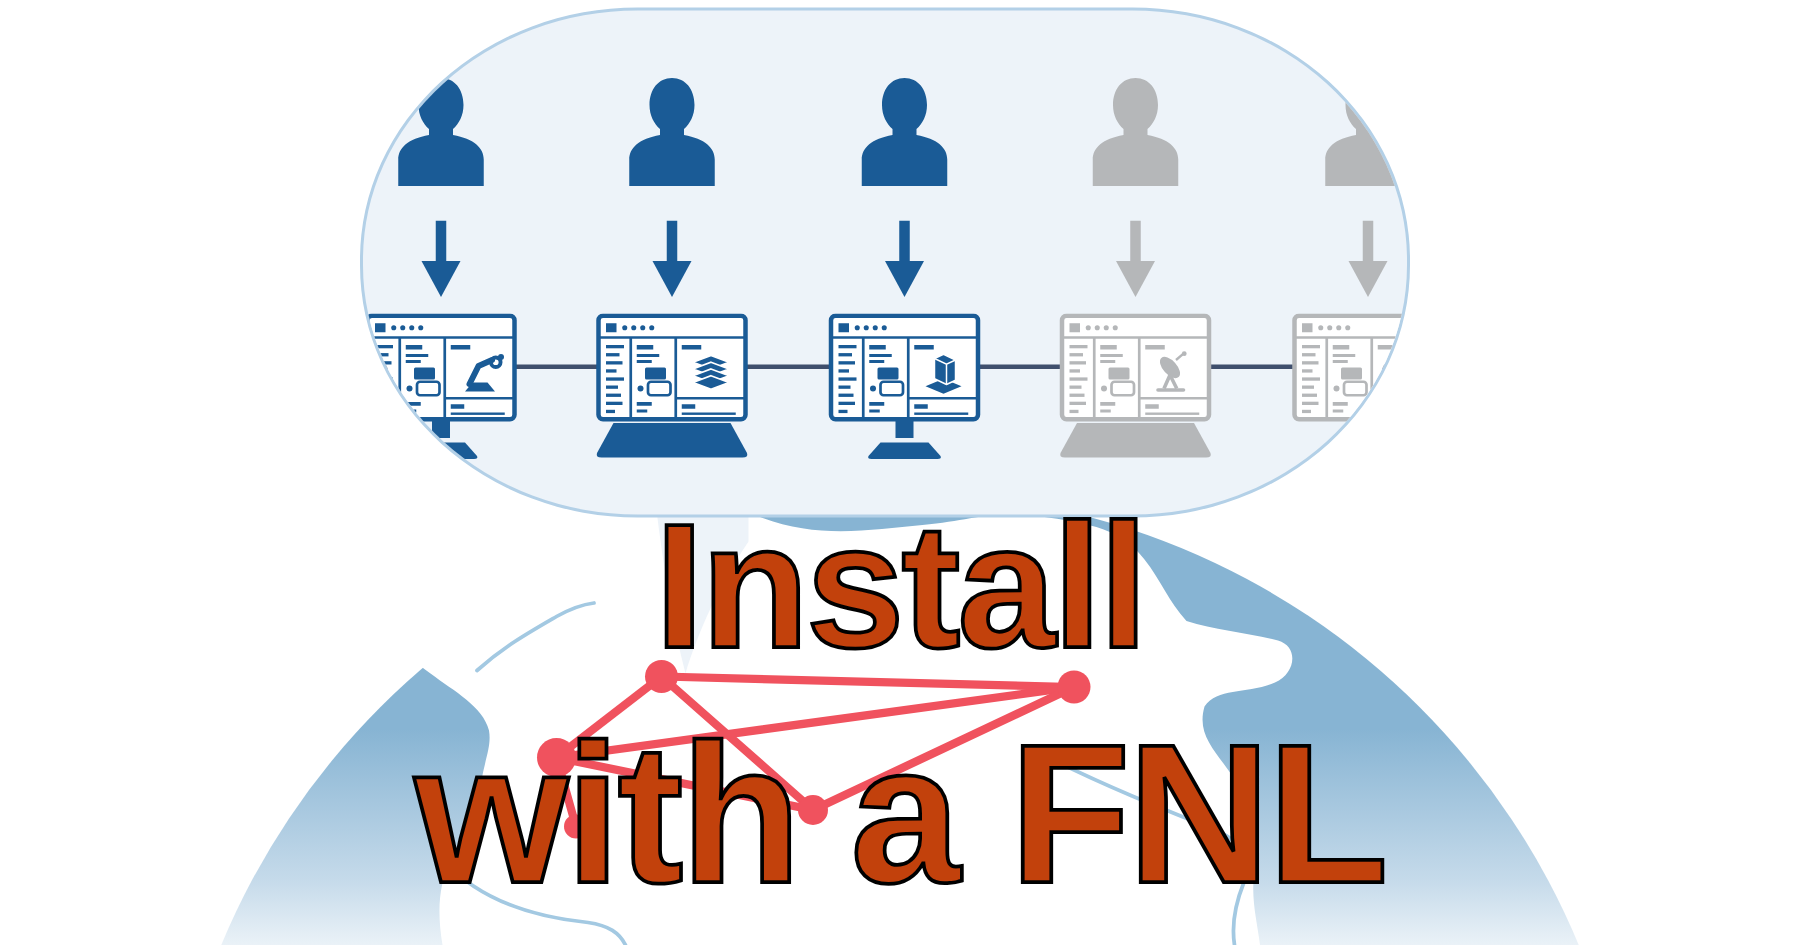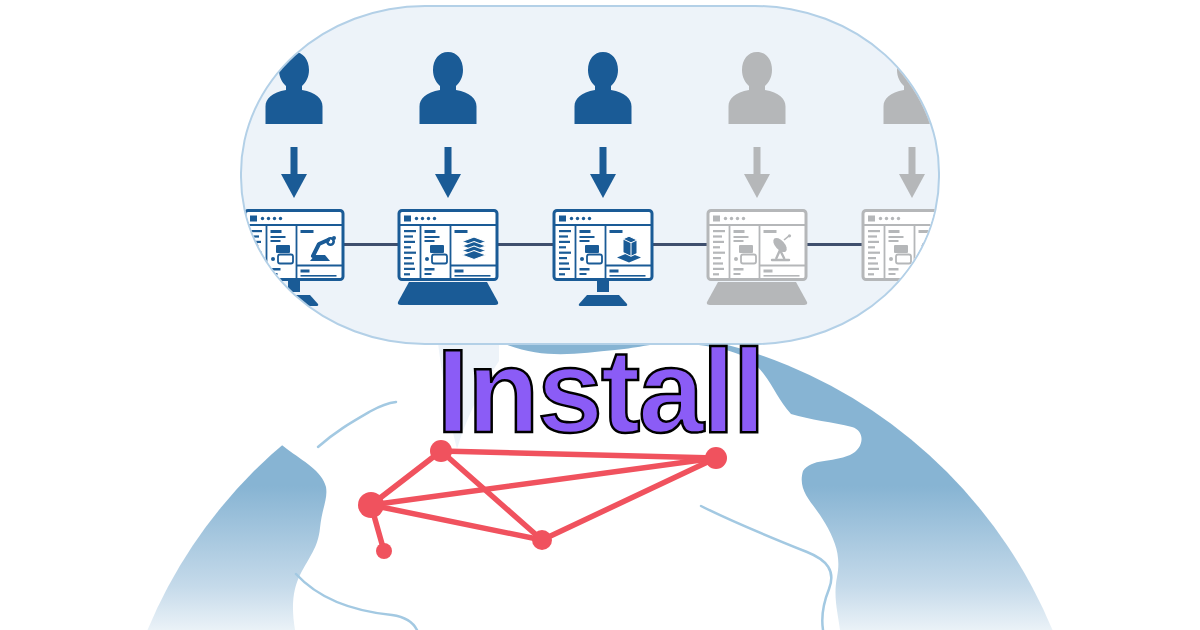--- a/index.html
+++ b/index.html
@@ -12,21 +12,21 @@
   .bubble{position:absolute;left:240px;top:5px;width:700px;height:340px;
           background:var(--bubble-fill);border:2px solid var(--bubble-border);
           border-radius:185px / 168px;overflow:hidden;box-sizing:border-box;z-index:3;}
   .connector{position:absolute;left:0;right:0;top:236px;height:3px;background:var(--connector);}
   .col{position:absolute;top:0;width:150px;height:340px;}
   .person{position:absolute;top:44px;left:43px;width:64px;height:74px;}
   .arrow{position:absolute;top:140px;left:60px;width:30px;height:52px;}
   .device{position:absolute;top:202px;left:20px;width:110px;height:100px;}
 
   
-  .heading{position:absolute;left:0;right:0;text-align:center;color:#8b5cf6;
+  .heading{position:absolute;left:0;right:0;text-align:center;color:#c2410c;
            font-weight:bold;line-height:1;letter-spacing:-2px;z-index:6;
            -webkit-text-stroke:2.5px #000;}
   .line1{top:332px;font-size:118px;}
   .line2{top:477px;font-size:132px;}
 
   .globe-svg{z-index:1;}
   .network-svg{z-index:5;}
 </style>
 </head>
 <body>
@@ -316,14 +316,15 @@
       <line x1="371" y1="505" x2="384" y2="551" stroke="#f0525e" stroke-width="5.5" stroke-linecap="round"></line>
       <line x1="542" y1="540" x2="716" y2="458" stroke="#f0525e" stroke-width="5.5" stroke-linecap="round"></line>
       <circle cx="441" cy="451" r="11" fill="#f0525e"></circle>
       <circle cx="371" cy="505" r="13" fill="#f0525e"></circle>
       <circle cx="716" cy="458" r="11" fill="#f0525e"></circle>
       <circle cx="542" cy="540" r="10" fill="#f0525e"></circle>
       <circle cx="384" cy="551" r="8" fill="#f0525e"></circle>
     </svg>
 
   <div class="heading line1">Install</div>
+  <div class="heading line2">with a FNL</div>
 
 </div>
 
 </body></html>

